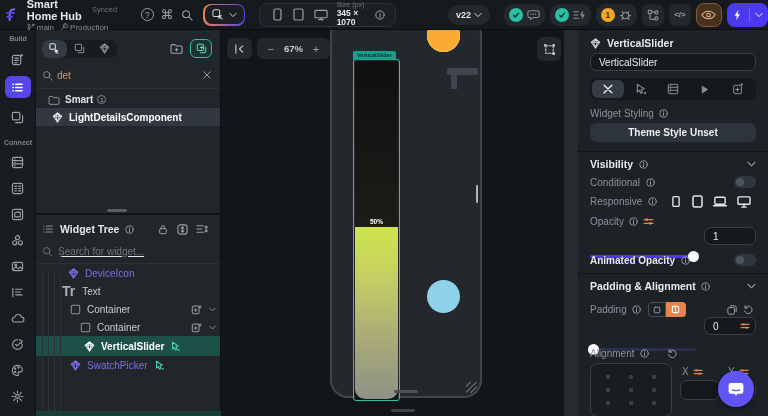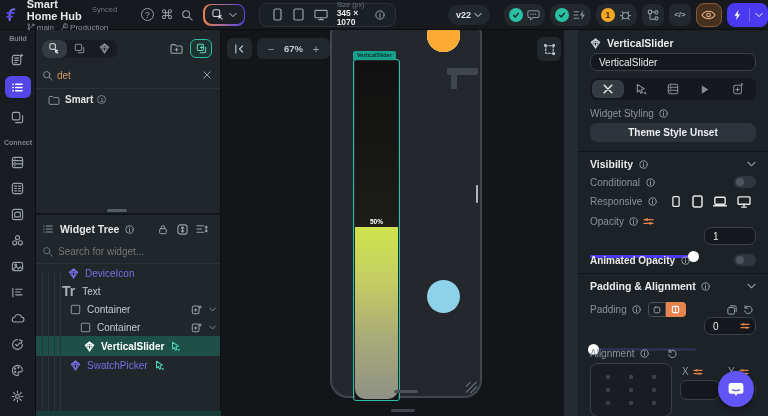--- a/index.html
+++ b/index.html
@@ -351,20 +351,27 @@
 
     <div class="treerow" style="padding-left:12px;height:17px;">
       <svg width="12" height="10" viewBox="0 0 14 12" class="dim">
           <path d="M1 3a1.2 1.2 0 011.2-1.2h3L6.8 3.2h5A1.2 1.2 0 0113 4.4V10a1.2 1.2 0 01-1.2 1.2H2.2A1.2 1.2 0 011 10z"></path>
         </svg>
       <span class="bold" style="margin-left:5px;font-size:10px;color:#dfe2e5;">Smart</span>
       <span class="cnt">
           <span>1</span>
         </span>
     </div>
+    <div class="treerow" style="padding-left:16px;height:18px;background:#31383f;">
+      <svg width="11" height="11" viewBox="0 0 13 13" style="color:#e2e5e8;">
+          <path d="M6.5 1.2l5 3.8-5 6.8-5-6.8z"></path>
+          <path d="M2 5h9M6.5 1.2L4.3 5l2.2 6.8M6.5 1.2L8.7 5l-2.2 6.8"></path>
+        </svg>
+      <span class="bold" style="margin-left:6px;font-size:10px;color:#fff;">LightDetailsComponent</span>
+    </div>
 
     <div class="abs" style="left:71px;top:179px;width:20px;height:3px;border-radius:2px;background:#565d64;"></div>
   </div>
 
   <div id="tree-panel" class="abs">
     <div class="row" style="padding:8px 8px 0 6px;">
       <svg width="12" height="12" viewBox="0 0 14 14" class="dim">
           <path d="M2 3.5h.5M5 3.5h7M2 7h.5M5 7h7M2 10.5h.5M5 10.5h7"></path>
         </svg>
       <span class="bold" style="margin-left:6px;font-size:10.5px;">Widget Tree</span>
@@ -386,21 +393,21 @@
             <rect x="1" y="1" width="10" height="10" rx="2.5"></rect>
             <path d="M6 3.4v5.2M4.6 4.6L6 3.2l1.4 1.4M4.6 7.4L6 8.8l1.4-1.4"></path>
           </svg>
         </span>
       <span class="ibtn" style="width:20px;">
           <svg width="12" height="10" viewBox="0 0 13 10">
             <path d="M1 1.5h7M1 5h5M1 8.5h7M11 2v6M9.8 3L11 1.8 12.2 3M9.8 7L11 8.2 12.2 7"></path>
           </svg>
         </span>
     </div>
-    <div class="row" style="margin:8px 6px 0 6px;height:16px;">
+    <div class="row" style="margin:8px 6px 0 6px;height:16px;text-decoration:underline;">
       <svg width="11" height="11" viewBox="0 0 14 14" class="dimmer">
           <circle cx="6" cy="6" r="4"></circle>
           <path d="M9.3 9.3L13 13"></path>
         </svg>
       <input class="inputbox" style="flex: 1 1 0%; margin-left: 5px; background: transparent; border: none; font-size: 10px; color: rgb(154, 161, 168); outline: none;" placeholder="Search for widget...">
     </div>
     <div style="height:1px;background:#2b3137;margin:4px 0 0 0;"></div>
 
     <div class="abs" style="left:6px;top:58px;height:144px;width:1px;background:#2c3339;"></div>
     <div class="abs" style="left:12px;top:58px;height:144px;width:1px;background:#2c3339;"></div>

